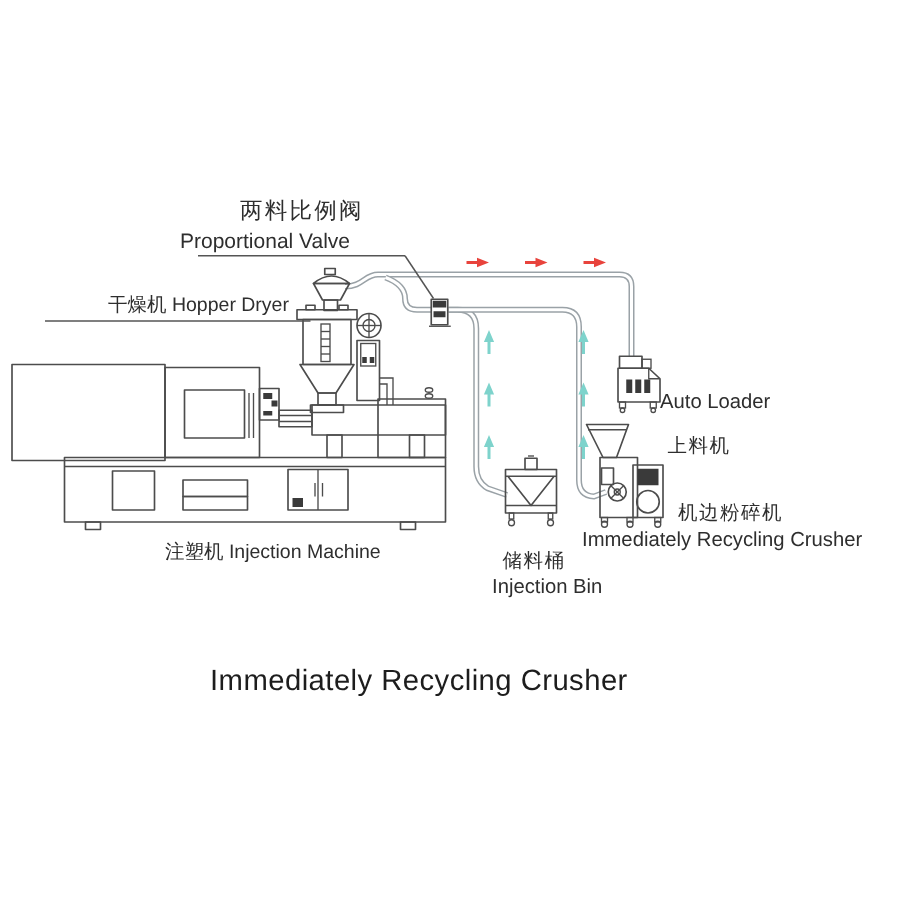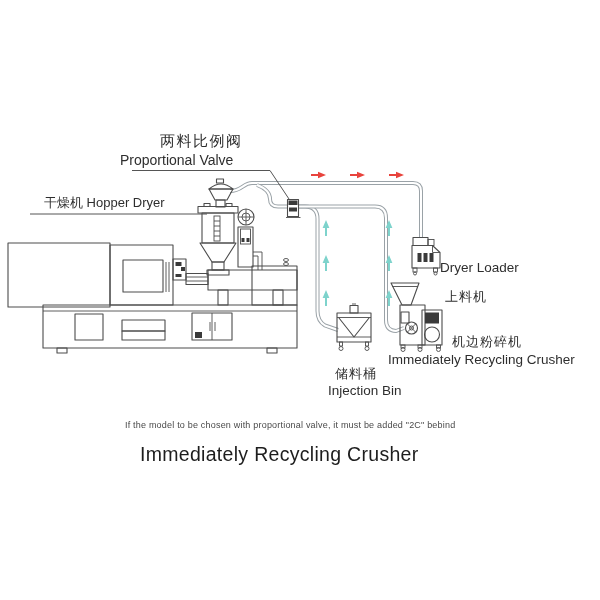--- a/index.html
+++ b/index.html
@@ -12,21 +12,21 @@
   .pipe-o{fill:none;stroke:#9aa2a7;stroke-width:4;}
   .pipe-i{fill:none;stroke:#ffffff;stroke-width:2;}
   .leader{stroke:#555;stroke-width:1;fill:none;}
   .red-arrow{fill:#e8433c;stroke:none;}
   .teal-arrow{fill:#7ed3cc;stroke:none;}
   .lbl{position:absolute;color:#2e2e2e;white-space:nowrap;line-height:1.15;}
   .cn{font-size:15px;letter-spacing:1.5px;}
   .cn-s{font-size:13px;letter-spacing:1px;}
   .en{font-size:14px;}
   .en-s{font-size:13.5px;}
-  .mix{font-size:13px;}
+  .mix{font-size:13px;margin-left:28px;}
   #note{position:absolute;left:125px;top:420px;font-size:9px;color:#4a4a4a;letter-spacing:0.2px;}
   #title{position:absolute;left:140px;top:443px;font-size:19.5px;color:#1d1d1d;letter-spacing:0.3px;}
 </style>
 </head>
 <body>
 
 <div id="stage">
 
   <svg id="art" width="600" height="600" viewBox="0 0 600 600">
 
@@ -196,21 +196,21 @@
       <path class="teal-arrow" transform="translate(389,228)" d="M-1,8 V0 H-3.4 L0,-8 3.4,0 H1 V8 Z"></path>
       <path class="teal-arrow" transform="translate(389,263)" d="M-1,8 V0 H-3.4 L0,-8 3.4,0 H1 V8 Z"></path>
       <path class="teal-arrow" transform="translate(389,298)" d="M-1,8 V0 H-3.4 L0,-8 3.4,0 H1 V8 Z"></path>
     </g>
   </svg>
 
   <div class="lbl cn" style="left:160px;top:132px;">两料比例阀</div>
   <div class="lbl en" style="left:120px;top:152px;">Proportional Valve</div>
   <div class="lbl mix" style="left:44px;top:196px;">干燥机  Hopper Dryer</div>
   <div class="lbl cn-s" style="left:445px;top:243px;margin-top:47px;">上料机</div>
-  <div class="lbl en-s" style="left:440px;top:260px;">Dryer Loader</div>
+  <div class="lbl en-s" style="left:440px;top:260px;">Auto Loader</div>
   <div class="lbl cn-s" style="left:452px;top:335px;text-align:right;">机边粉碎机</div>
   <div class="lbl en-s" style="left:388px;top:352px;">Immediately Recycling Crusher</div>
   <div class="lbl cn-s" style="left:335px;top:367px;text-align:right;">储料桶</div>
   <div class="lbl en-s" style="left:328px;top:383px;">Injection Bin</div>
-
-  <div id="note">If the model to be chosen with proportional valve, it must be added "2C" bebind</div>
+  <div class="lbl mix" style="left:82px;top:361px;">注塑机  Injection Machine</div>
+
   <div id="title">Immediately Recycling Crusher</div>
 </div>
 
 </body></html>

